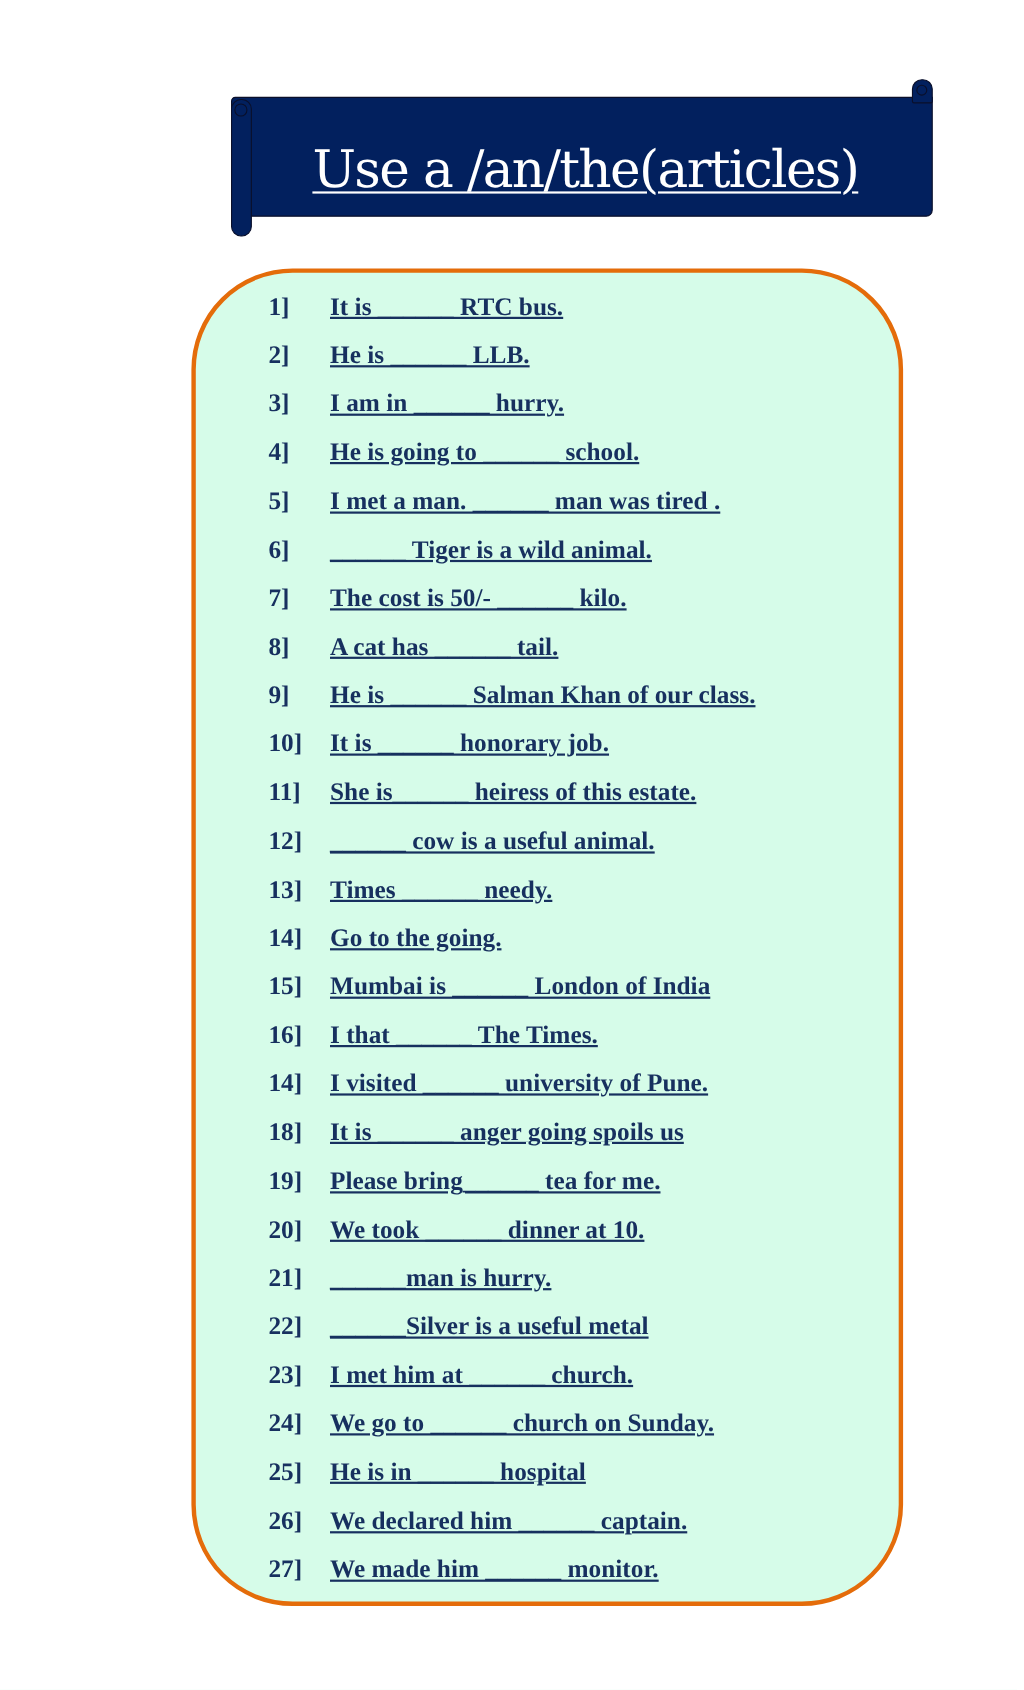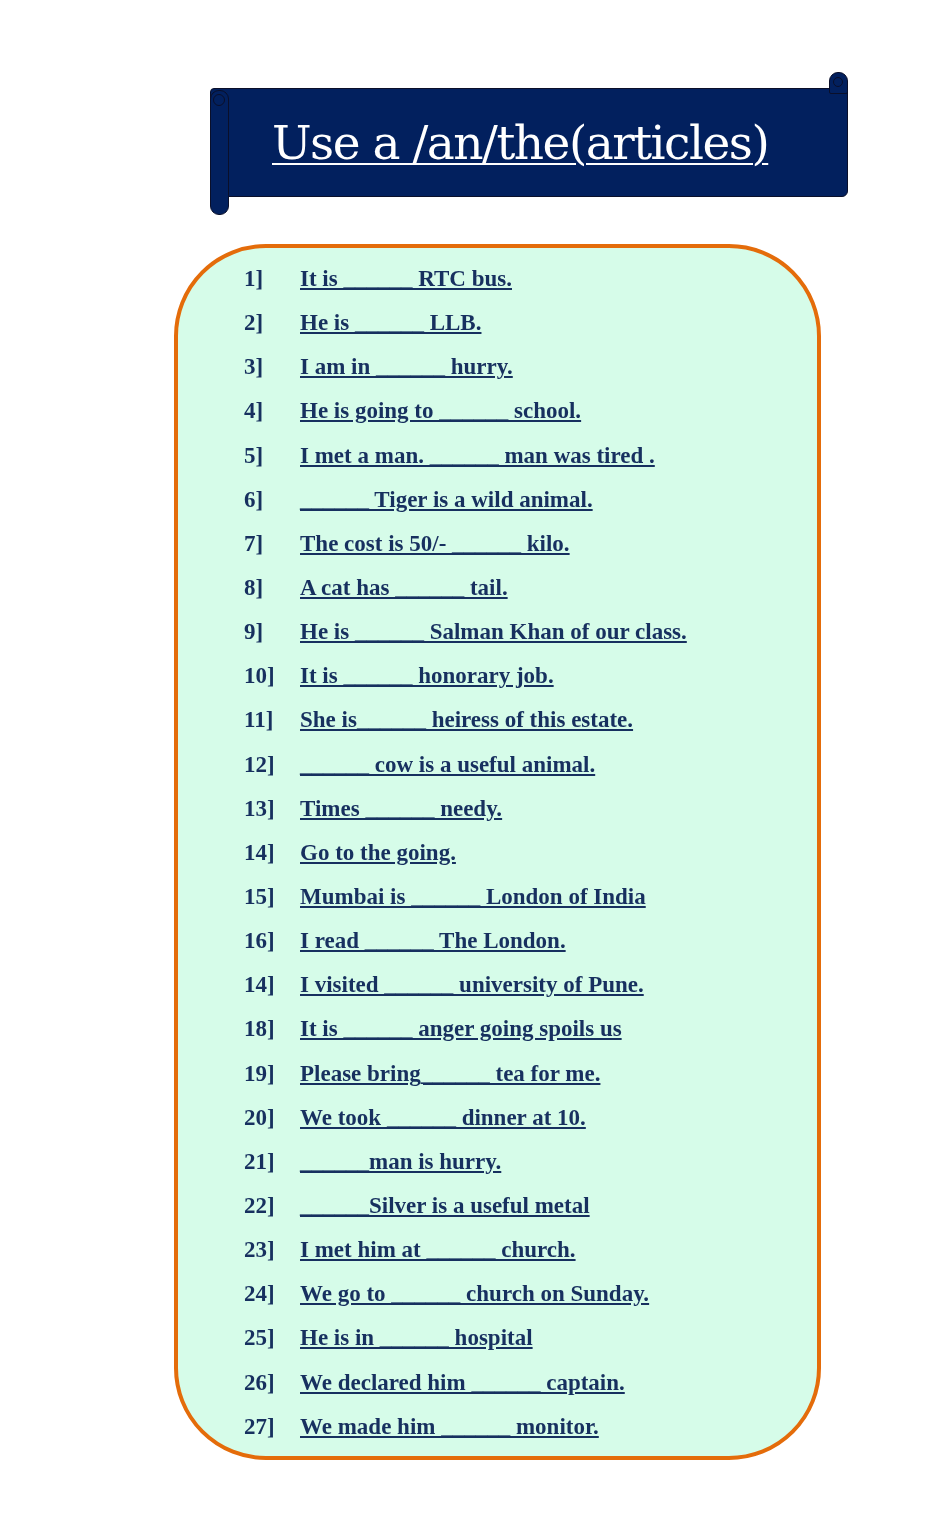--- a/index.html
+++ b/index.html
@@ -64,21 +64,21 @@
     width: 10px;
     height: 10px;
     border: 1px solid #0a0f2a;
     border-radius: 50%;
     box-sizing: border-box;
   }
   .title {
     position: absolute;
     left: 272px;
     top: 112px;
-    margin: 0;
+    margin: 12px;
     font-family: "DejaVu Serif", "Liberation Serif", serif;
     font-weight: normal;
     font-size: 47px;
     line-height: 62px;
     color: #ffffff;
     letter-spacing: -1.5px;
     white-space: nowrap;
     text-decoration: underline;
     text-decoration-thickness: 2px;
     text-underline-offset: 4px;
@@ -190,21 +190,21 @@
   <li class="item">
       <span class="num">14]</span>
       <span class="text">Go to the going.</span>
     </li>
   <li class="item">
       <span class="num">15]</span>
       <span class="text">Mumbai is ______ London of India</span>
     </li>
   <li class="item">
       <span class="num">16]</span>
-      <span class="text">I read ______ The London.</span>
+      <span class="text">I that ______ The Times.</span>
     </li>
   <li class="item">
       <span class="num">14]</span>
       <span class="text">I visited ______ university of Pune.</span>
     </li>
   <li class="item">
       <span class="num">18]</span>
       <span class="text">It is ______ anger going spoils us</span>
     </li>
   <li class="item">

